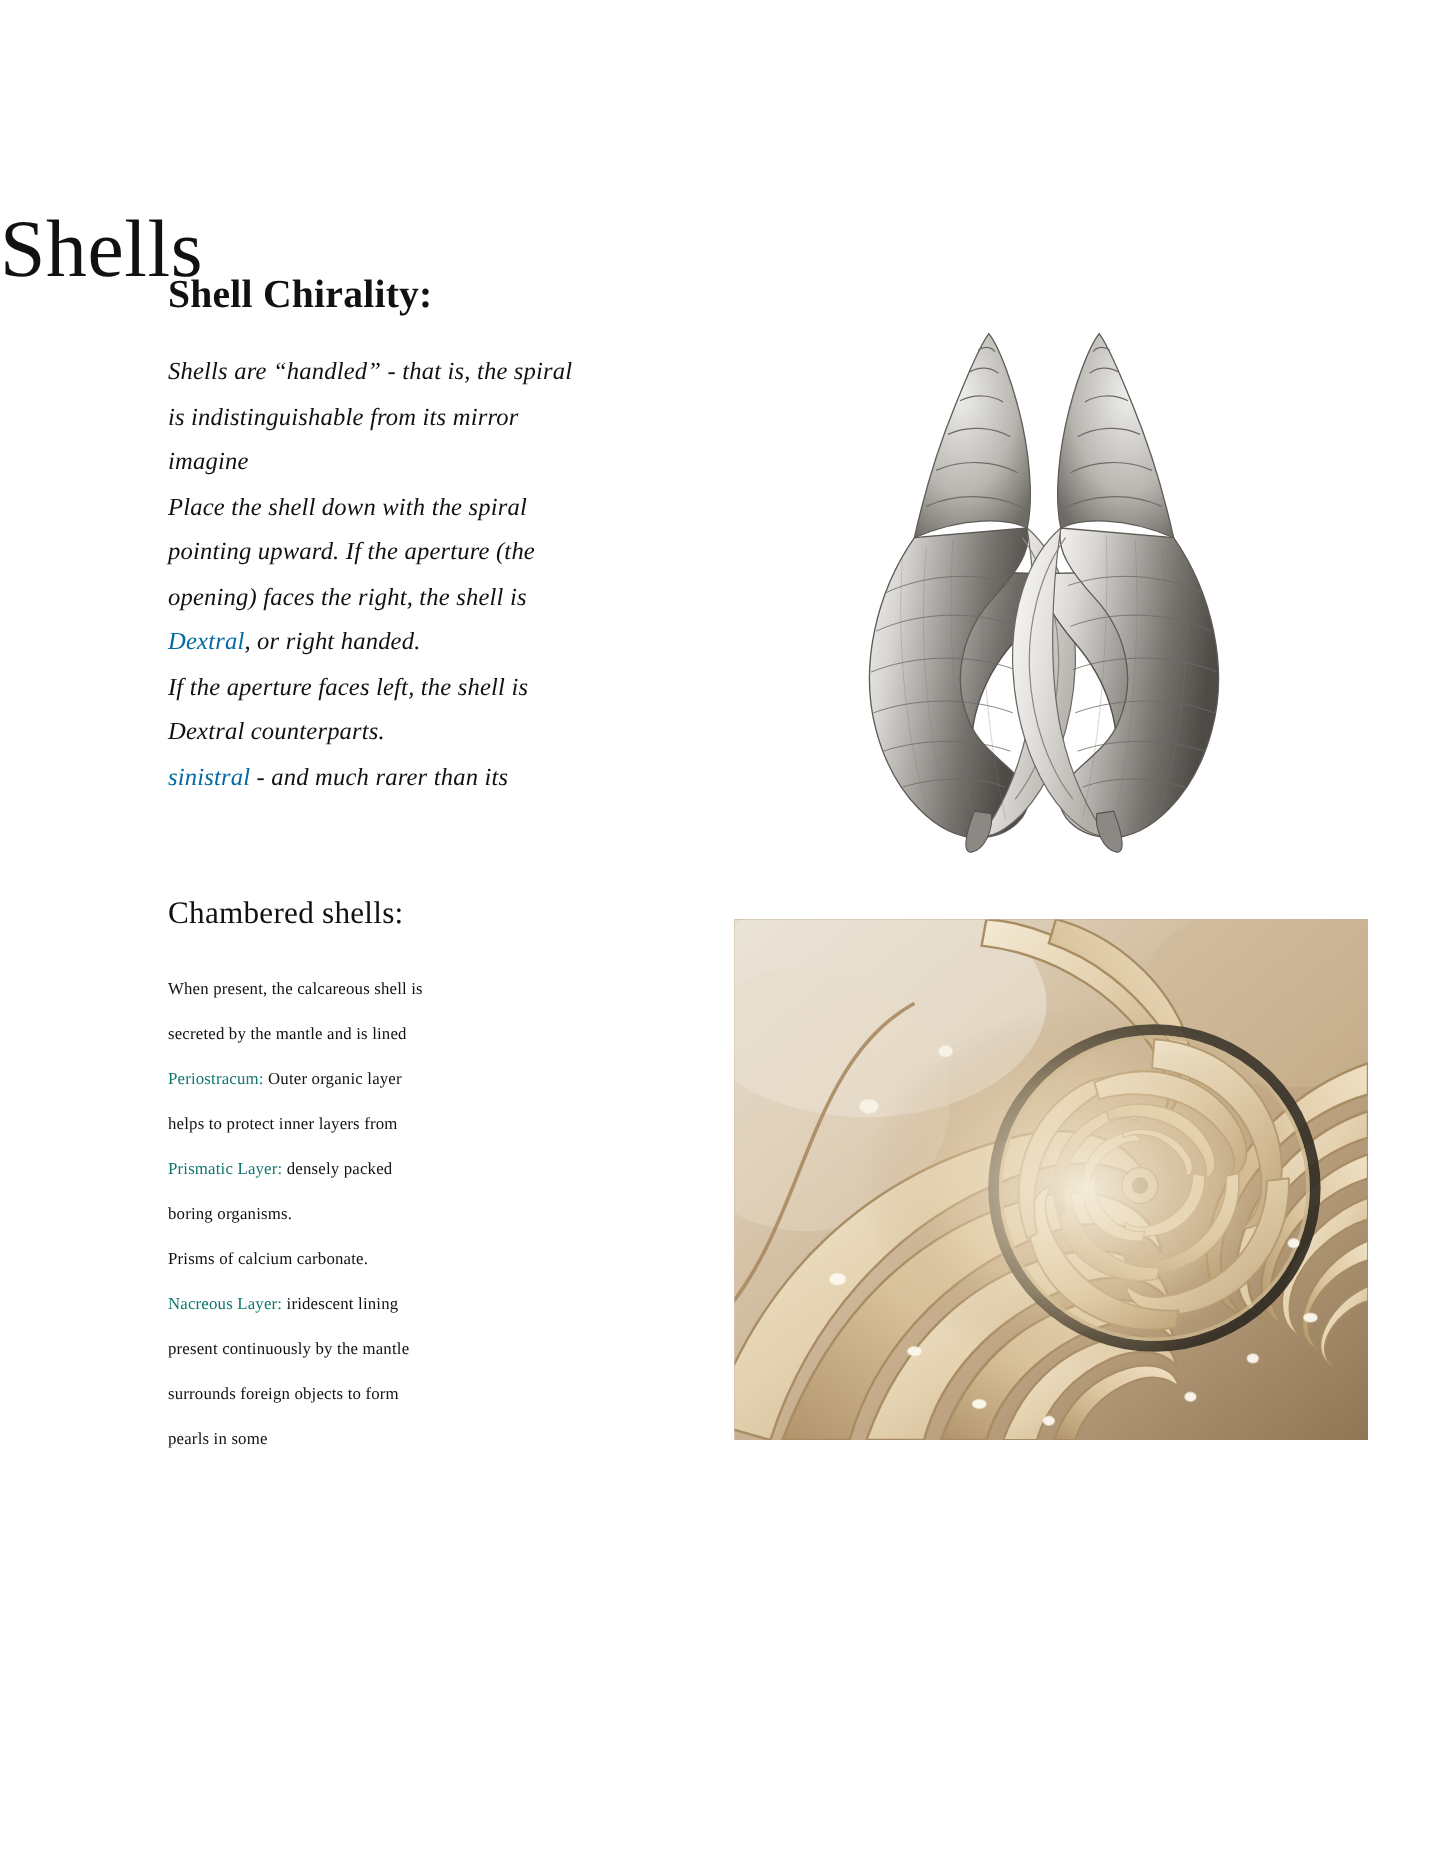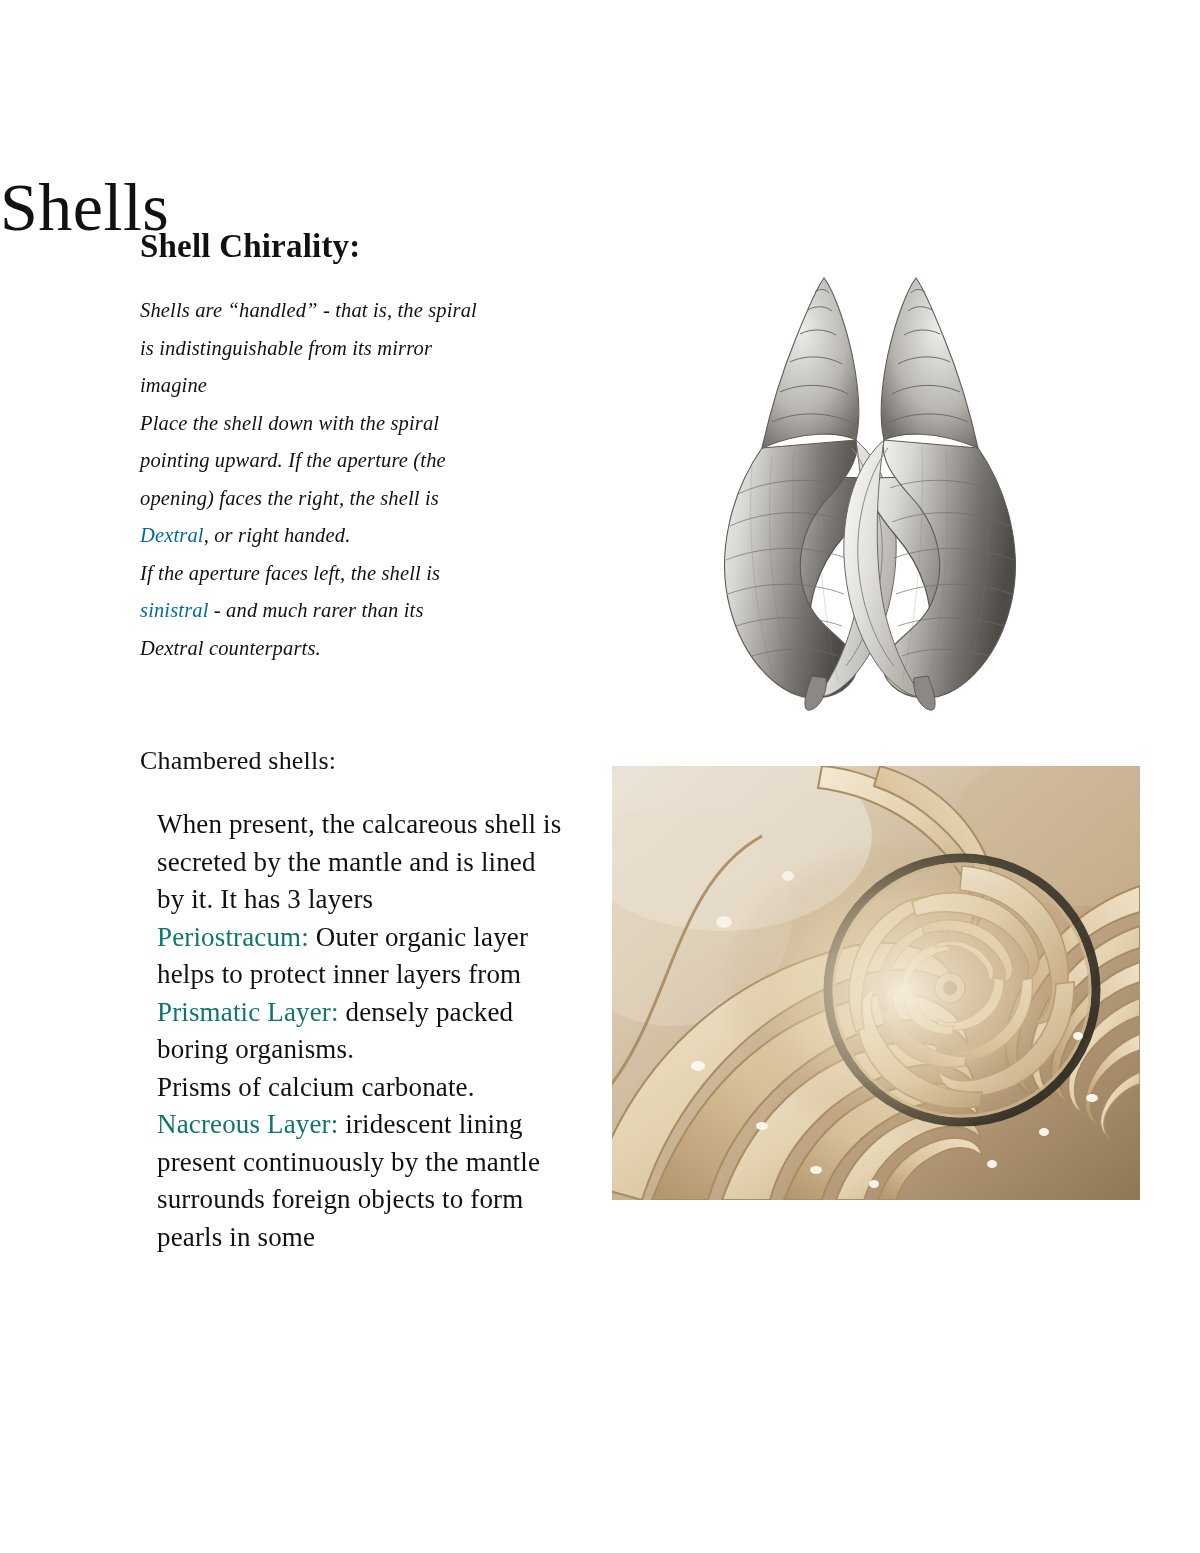--- a/index.html
+++ b/index.html
@@ -57,24 +57,24 @@
   .sec2-head {
     position: absolute;
     left: 140px;
     top: 746px;
     font-size: 26px;
     font-weight: 400;
     letter-spacing: 0.2px;
   }
   .sec2-body {
     position: absolute;
-    left: 157px;
+    left: 140px;
     top: 806px;
     width: 430px;
-    font-size: 27px;
+    font-size: 14px;
     line-height: 37.5px;
     letter-spacing: 0.15px;
   }
   .sec2-body p { margin: 0; }
 
   .term-green { color: #0369a1; }
   .term-purple { color: #0f766e; }
 
   
   .fig-chirality {
@@ -109,22 +109,22 @@
 
   <div class="sec1-body">
     <p>Shells are “handled” - that is, the spiral</p>
     <p>is indistinguishable from its mirror</p>
     <p>imagine</p>
     <p>Place the shell down with the spiral</p>
     <p> pointing upward. If the aperture (the</p>
     <p>opening)  faces the right, the shell is</p>
     <p><span class="term-green">Dextral</span><span>, or right handed.</span></p>
     <p>If the aperture faces left, the shell is</p>
+    <p>Dextral counterparts.</p>
     <p><span class="term-green">sinistral </span><span> - and much rarer than its</span></p>
-    <p>Dextral counterparts.</p>
   </div>
 
   <div class="fig-chirality">
     <svg width="516" height="488" viewBox="0 0 516 488" xmlns="http://www.w3.org/2000/svg" aria-hidden="true">
       <defs>
         <linearGradient id="shellBodyL" x1="0" y1="0" x2="1" y2="0.3">
           <stop offset="0%" stop-color="#f2f1ef"></stop>
           <stop offset="22%" stop-color="#d8d6d2"></stop>
           <stop offset="48%" stop-color="#a7a4a0"></stop>
           <stop offset="72%" stop-color="#77746f"></stop>
@@ -235,21 +235,20 @@
         <path d="M200 450 C 192 470, 190 486, 198 484 C 208 482, 216 466, 214 452 Z" fill="#8c8984" stroke="#56534f" stroke-width="0.9"></path>
       </g>
     </svg>
   </div>
 
   <div class="sec2-head">Chambered shells:</div>
 
   <div class="sec2-body">
     <p>When present, the calcareous shell is</p>
     <p>secreted by the mantle and is lined</p>
-    <p>by it. It has 3 layers</p>
     <p><span class="term-purple">Periostracum:</span><span> Outer organic layer</span></p>
     <p> helps to protect inner layers from</p>
     <p><span class="term-purple">Prismatic Layer:</span><span> densely packed</span></p>
     <p>boring organisms.</p>
     <p>Prisms of calcium carbonate.</p>
     <p><span class="term-purple">Nacreous Layer:</span><span> iridescent lining</span></p>
     <p>present continuously by the mantle</p>
     <p>surrounds foreign objects to form</p>
     <p> pearls in some</p>
   </div>

